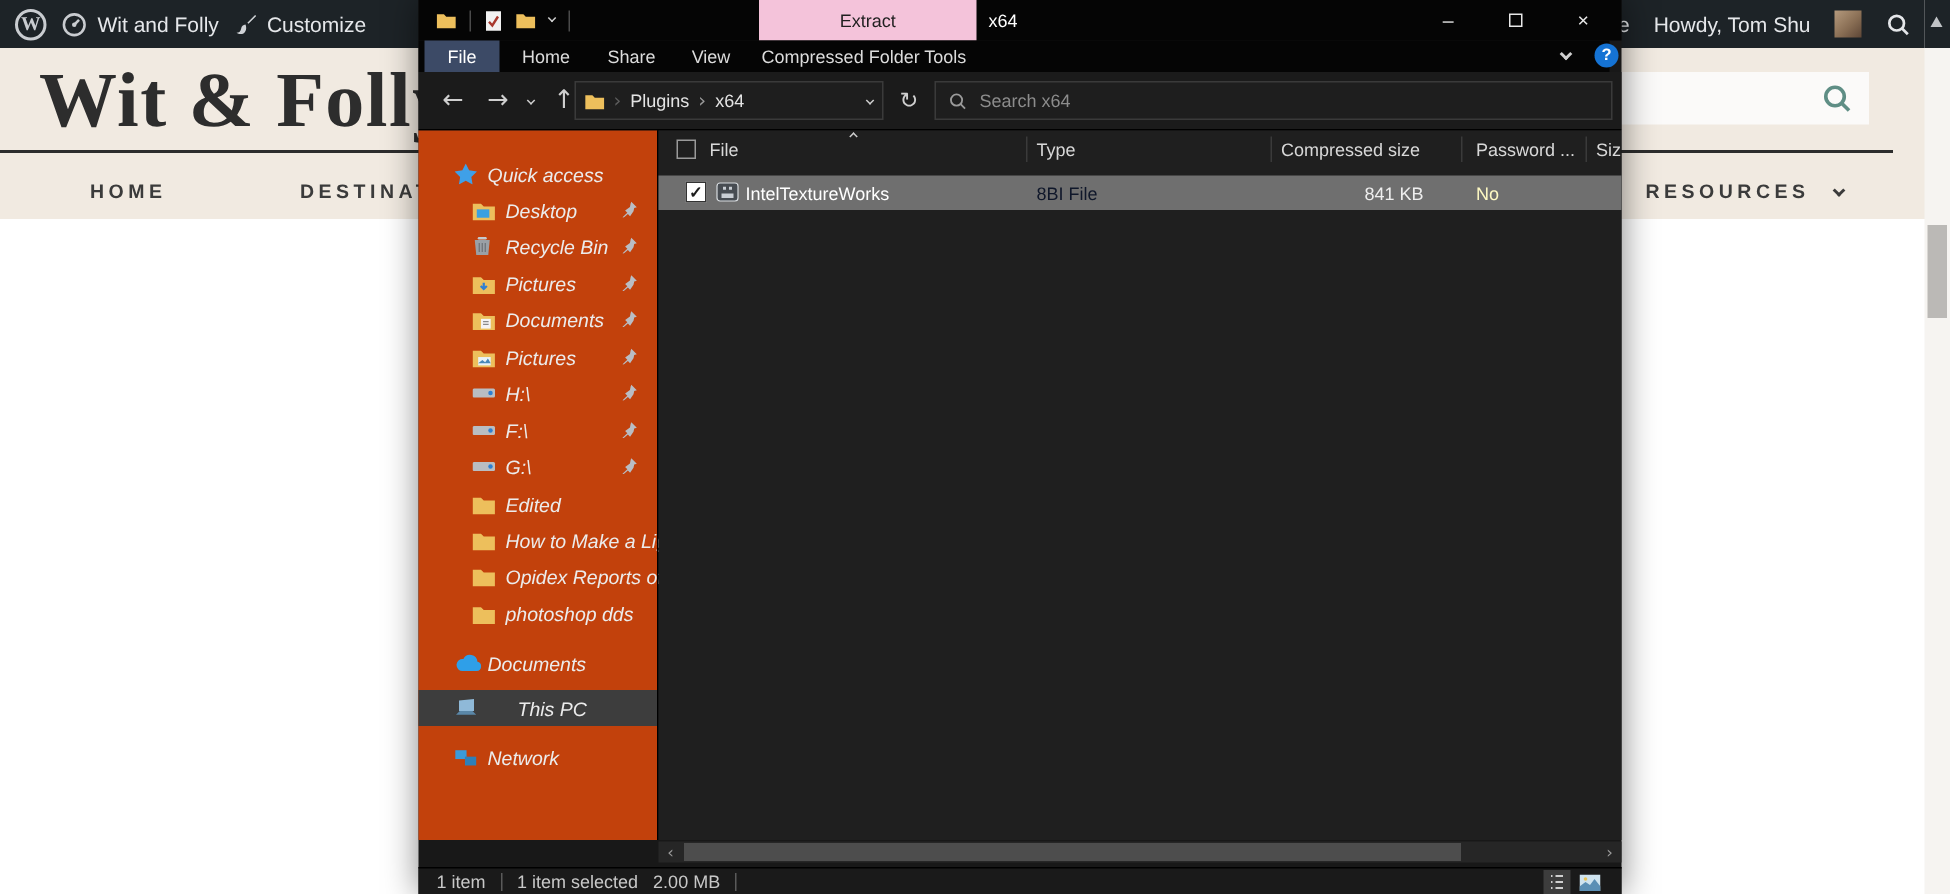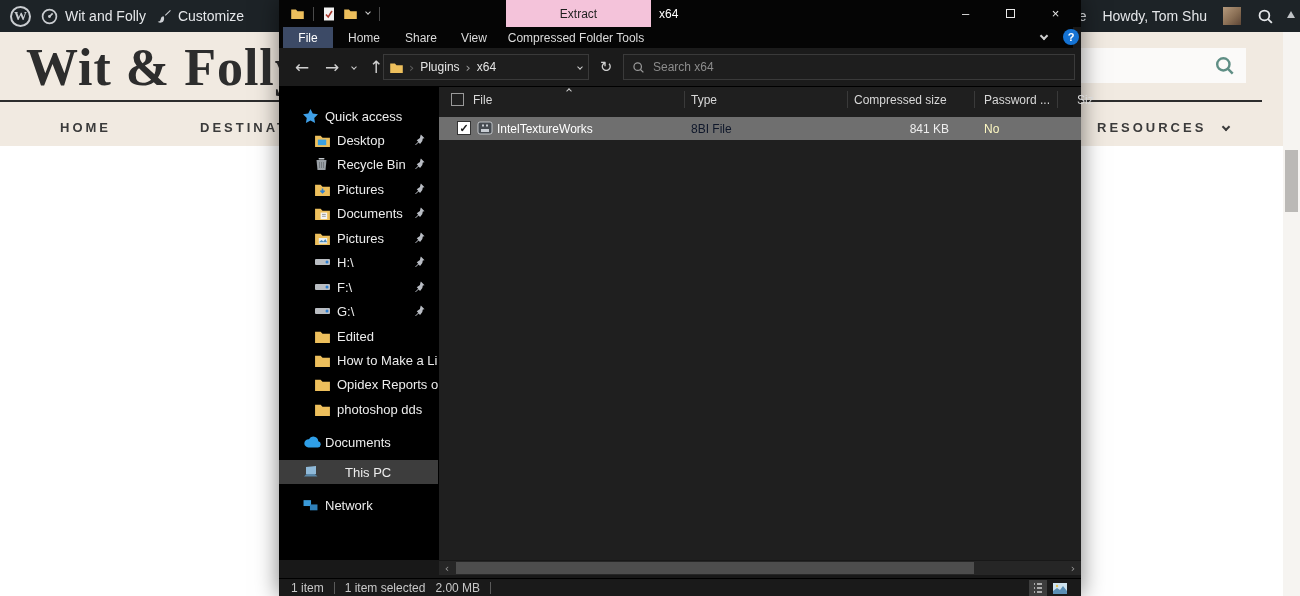--- a/index.html
+++ b/index.html
@@ -75,21 +75,21 @@
   #addr-caret { margin-left:auto; }
   #refresh-btn { position:absolute; left:314px; top:6px; width:26px; height:26px; display:flex; align-items:center;
     justify-content:center; color:#cfcfcf; font-size:15px; font-family:"DejaVu Sans", sans-serif; cursor:pointer; }
   #search-box { position:absolute; left:344px; top:6px; width:452px; height:26px; background:#1e1e1e;
     border:1px solid #3a3a3a; display:flex; align-items:center; padding:0 8px; gap:8px; }
   #search-box input { background:transparent; border:none; outline:none; color:#9a9a9a; font-size:12px; width:380px; }
   #search-box input::placeholder { color:#8c8c8c; }
   #toolbar-divider { position:absolute; left:0; top:86px; width:802px; height:1px; background:#000; }
 
   
-  #ex-sidebar { position:absolute; left:0; top:87px; width:159px; height:473px; background:#000000; }
+  #ex-sidebar { position:absolute; left:0; top:87px; width:159px; height:473px; background:#c2410c;font-style:italic; }
   .sb-item { position:absolute; left:0; width:159px; height:24px; display:flex; align-items:center; cursor:pointer; }
   .sb-item.selected { background:#3d3d3d;padding-left:20px; }
   .sb-ico { position:absolute; display:flex; align-items:center; }
   .lvl0 .sb-ico { left:24px; } .lvl0 .sb-label { margin-left:46px; }
   .lvl1 .sb-ico { left:36px; } .lvl1 .sb-label { margin-left:58px; }
   .sb-label { font-size:13px; color:#ececec; white-space:nowrap; }
   .pin { position:absolute; right:13px; top:6px; }
   #ex-splitter { position:absolute; left:159px; top:87px; width:1px; height:473px; background:#000; }
 
   
@@ -418,21 +418,21 @@
       <span class="hd-check"></span>
       <span class="col-label" style="left:34px">File</span>
       <span id="sort-caret" class="chev up sm"></span>
       <span class="col-div" style="left:245px"></span>
       <span class="col-label" style="left:252px">Type</span>
       <span class="col-div" style="left:408px"></span>
       <span class="col-label" style="left:415px">Compressed size</span>
       <span class="col-div" style="left:535px"></span>
       <span class="col-label" style="left:545px">Password ...</span>
       <span class="col-div" style="left:618px"></span>
-      <span class="col-label" style="left:638px">Siz</span>
+      <span class="col-label" style="left:625px">Siz</span>
     </div>
     <div id="file-row">
       <span class="row-check">✓</span>
       <span class="row-ico"><svg width="16" height="14" viewBox="0 0 16 14">
             <rect x="1" y="1" width="14" height="12" rx="2" fill="#474c52" stroke="#d8dce0" stroke-width=".8"></rect>
             <rect x="4" y="8" width="8" height="3" fill="#c9ced4"></rect>
             <rect x="5" y="3.5" width="2" height="2" fill="#c9ced4"></rect>
             <rect x="9" y="3.5" width="2" height="2" fill="#c9ced4"></rect>
           </svg></span>
       <span class="cell" style="left:58px">IntelTextureWorks</span>

